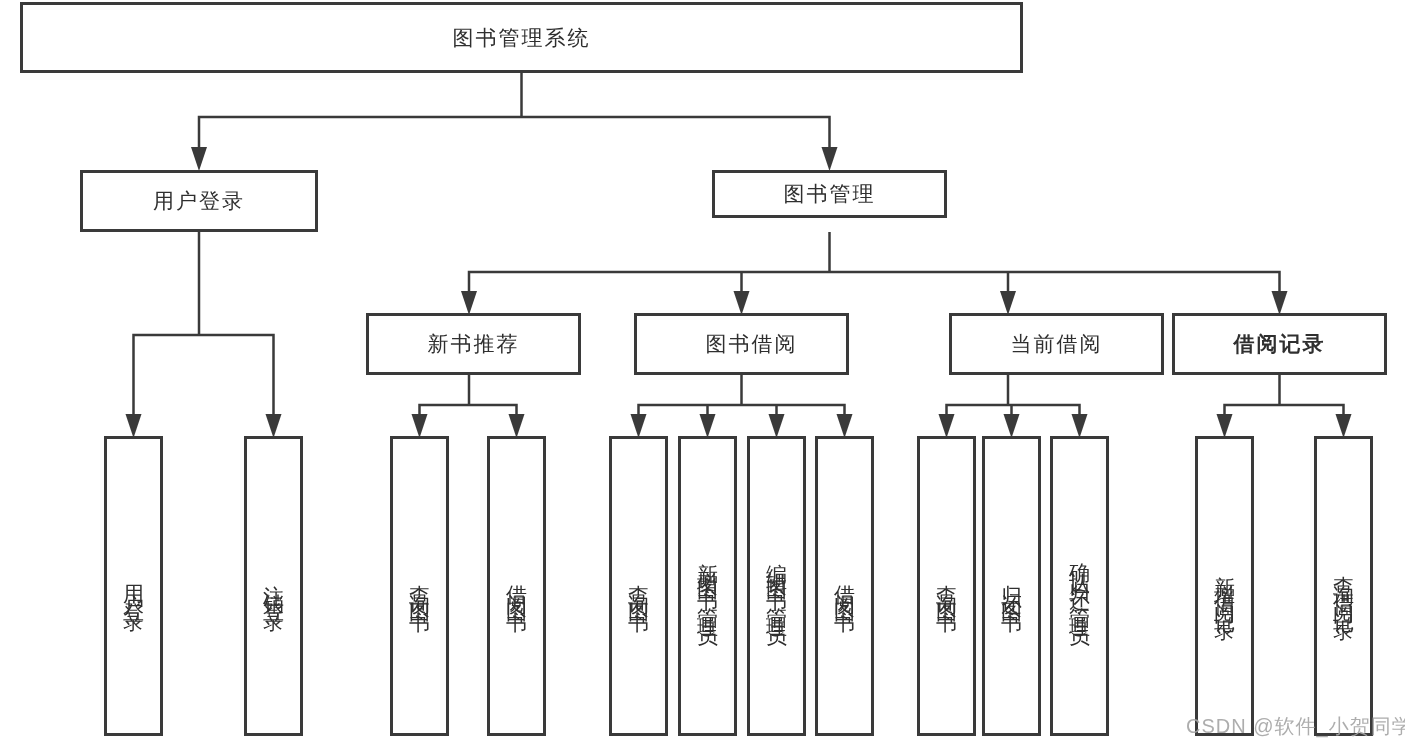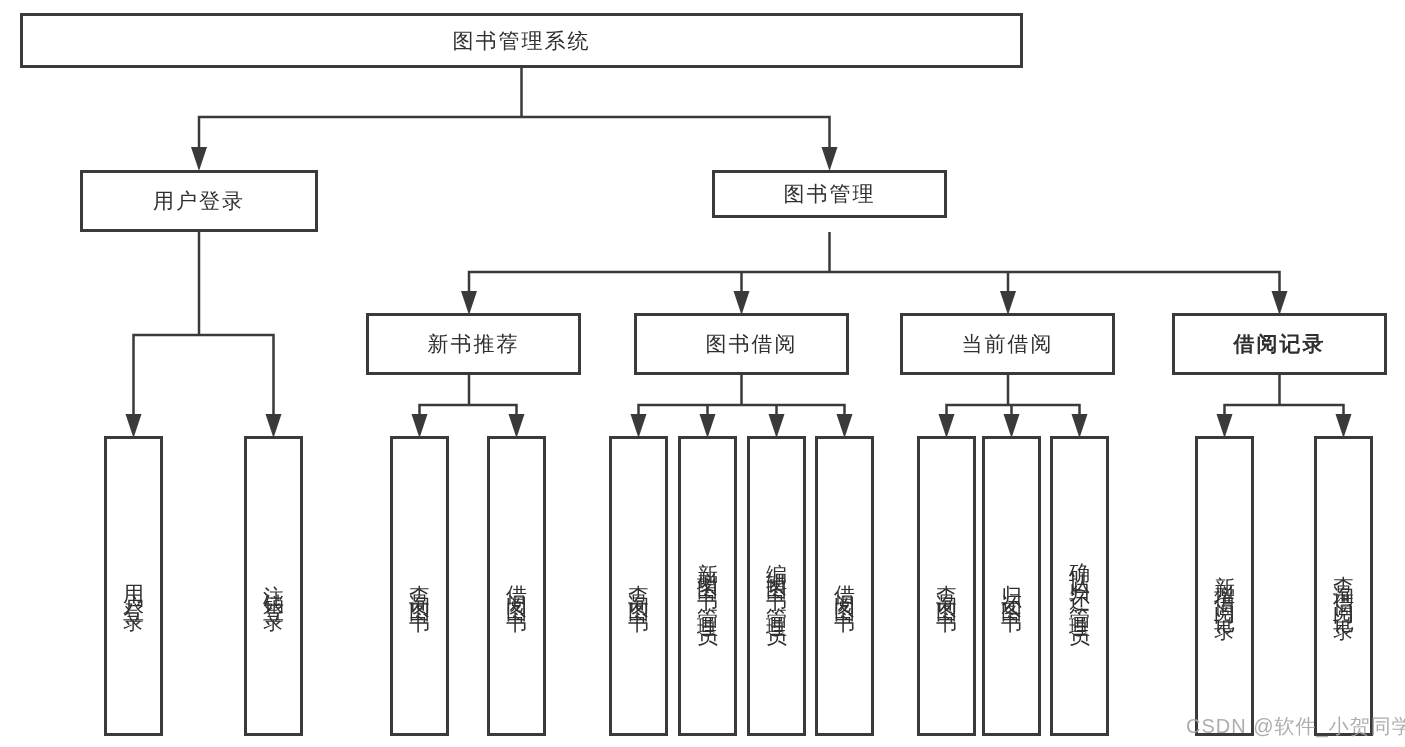--- a/index.html
+++ b/index.html
@@ -28,27 +28,27 @@
     border: 3px solid #3a3a3a;
     background: #ffffff;
     display: flex;
     align-items: center;
     justify-content: center;
     color: #2f2f2f;
     font-size: 21px;
     letter-spacing: 2px;
     text-align: center;
   }
-  .node.root   { left: 20px;  top: 13px;  width: 1003px; height: 55px; }
+  .node.root   { left: 20px;  top: 2px;  width: 1003px; height: 71px; }
   .node.lvl2a  { left: 80px;  top: 170px; width: 238px;  height: 62px; }
   .node.lvl2b  { left: 712px; top: 170px; width: 235px;  height: 48px; }
   .node.lvl3   { top: 313px;  height: 62px; width: 215px; }
   .node.l3-1   { left: 366px; }
   .node.l3-2   { left: 634px; padding-left: 20px; }
-  .node.l3-3   { left: 900px; }
+  .node.l3-3   { left: 949px; }
   .node.l3-4   { left: 1172px; font-weight: bold; }
   .node.leaf {
     top: 436px;
     width: 59px;
     height: 300px;
   }
   .vtext {
     writing-mode: vertical-rl;
     text-orientation: mixed;
     font-size: 21px;

